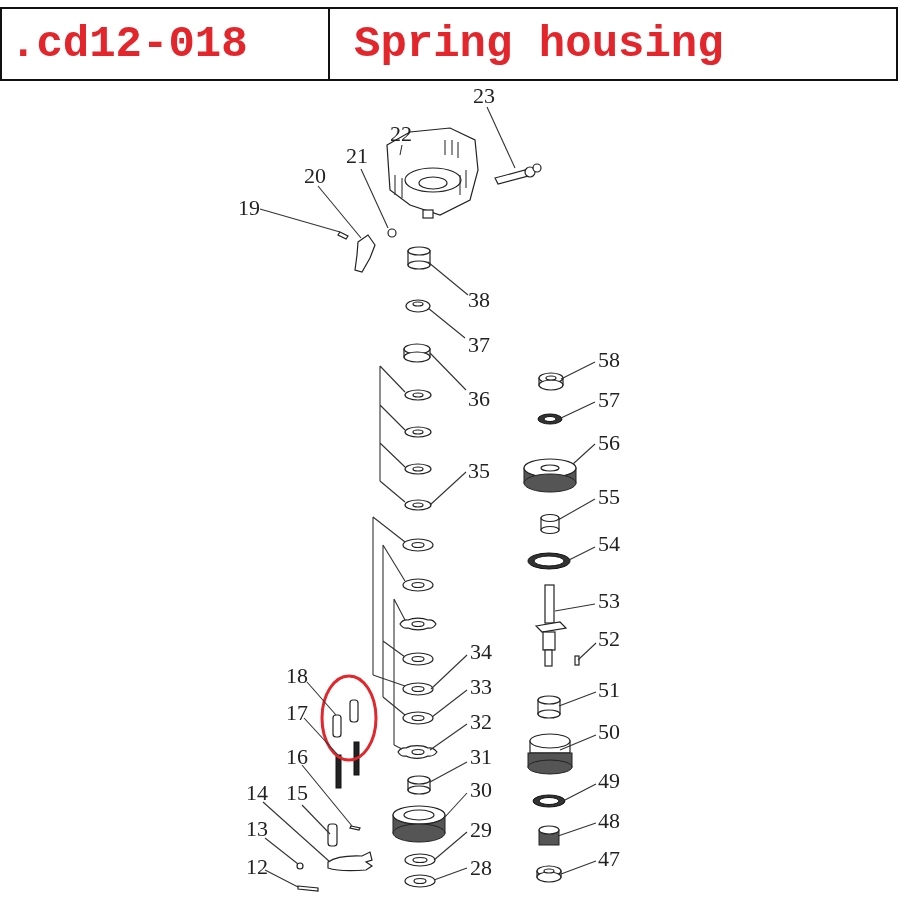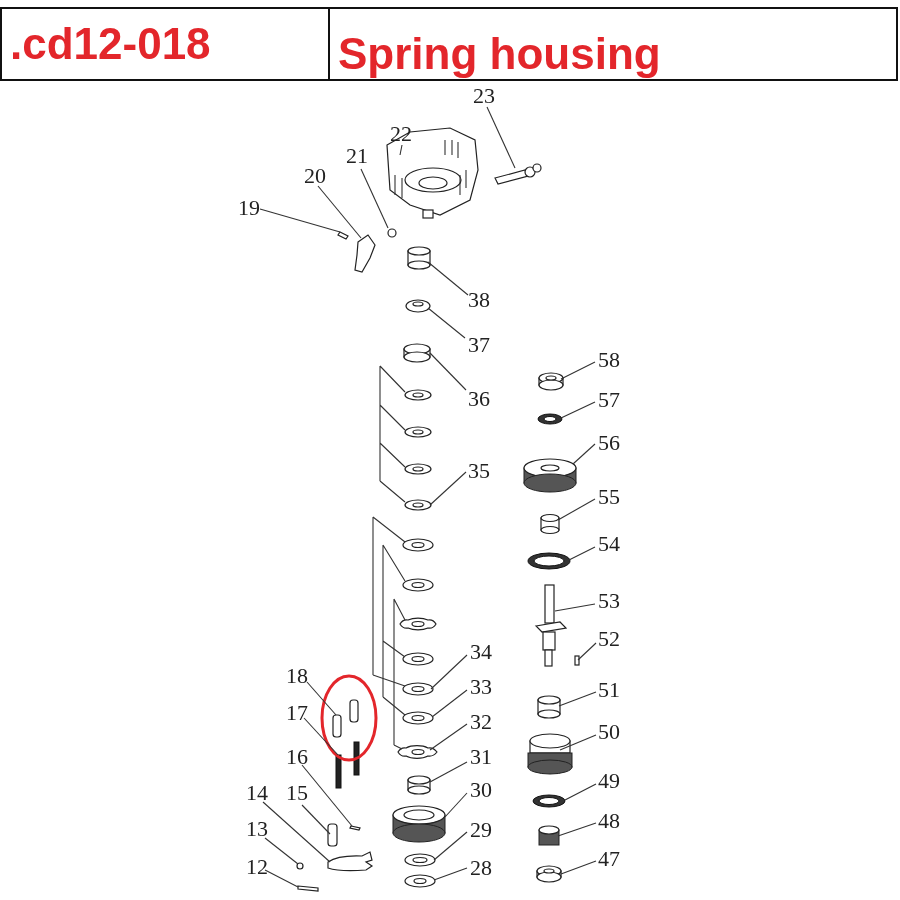--- a/index.html
+++ b/index.html
@@ -1,21 +1,21 @@
 <!DOCTYPE html>
 <html><head>
 <meta charset="utf-8">
 <style>
   html, body { margin:0; padding:0; background:#fff; }
   body { width:900px; height:900px; position:relative; overflow:hidden; font-family:"Liberation Sans", sans-serif; }
   .header { position:absolute; left:0; top:7px; width:898px; height:74px; border:2px solid #111; box-sizing:border-box; display:flex; }
   .hcell { height:100%; display:flex; align-items:center; box-sizing:border-box; }
   .hcell.code { width:328px; border-right:2px solid #111; padding-left:8px; }
-  .hcell.title { flex:1; padding-left:8px;align-items:flex-end; }
-  .htext { color:#e3262b; font-weight:bold; font-size:44px; letter-spacing:0px; font-family:Liberation Sans, sans-serif; }
+  .hcell.title { flex:1; padding-left:24px; }
+  .htext { color:#e3262b; font-weight:bold; font-size:44px; letter-spacing:0px; font-family:Liberation Mono, monospace; }
   svg.diagram { position:absolute; left:0; top:0; width:900px; height:900px; }
   .lbl { font-family:"Liberation Serif", serif; font-size:22px; fill:#222; }
   .ln { stroke:#333; stroke-width:1.1; fill:none; }
   .part { stroke:#222; stroke-width:1.2; fill:#fff; }
   .dark { fill:#222; stroke:#111; }
 </style>
 </head>
 <body>
 
 <div class="header">

